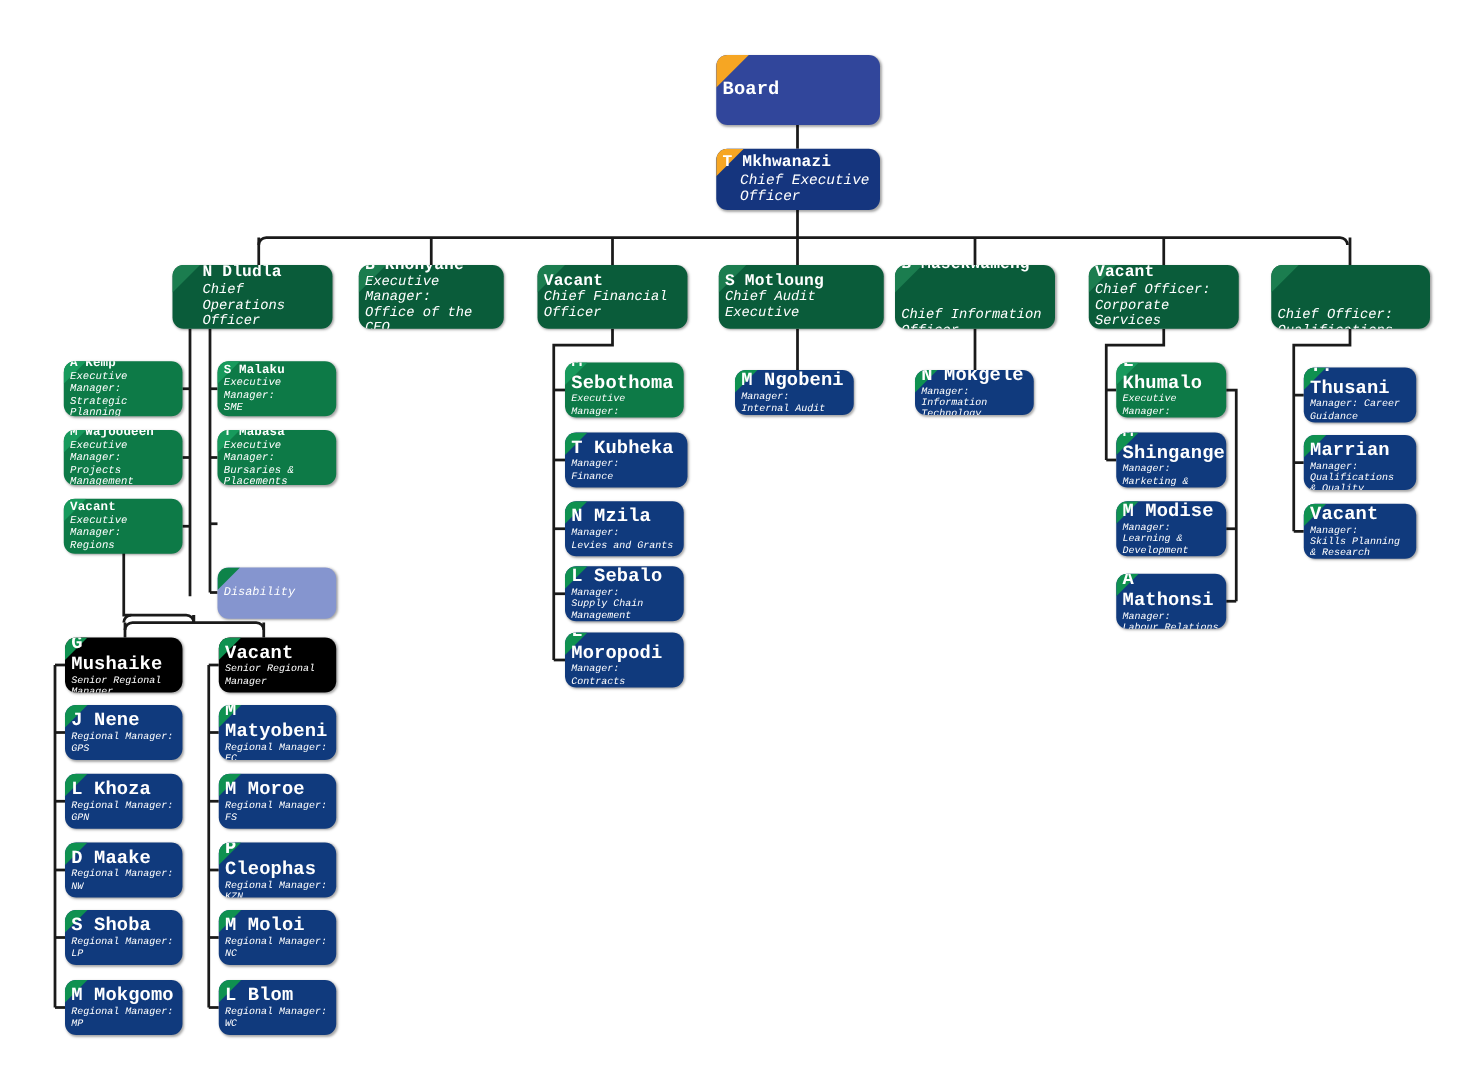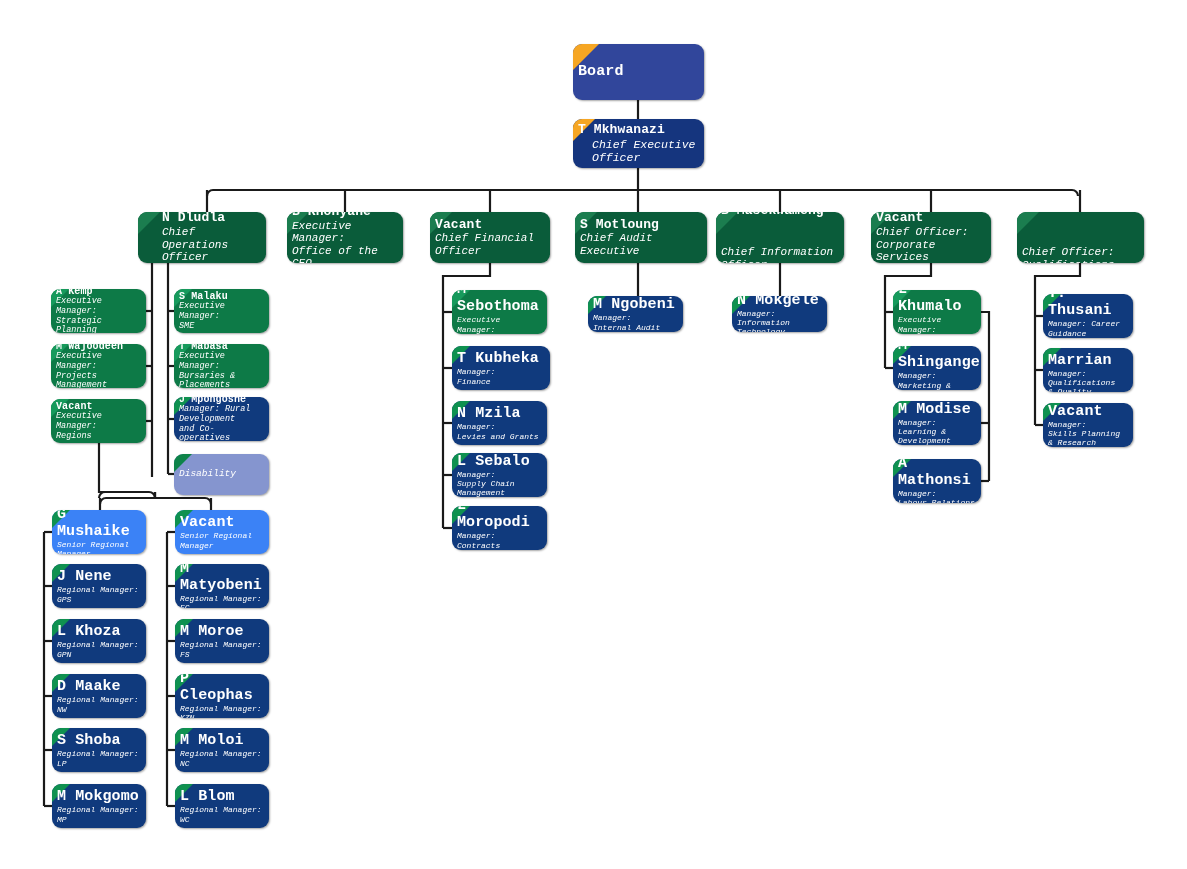--- a/index.html
+++ b/index.html
@@ -75,21 +75,21 @@
 
   .t-exec        { background: #0a5c3a; }
   .t-exec .corner   { border-width: 22px 22px 0 0; border-color: #1b7d4f transparent transparent transparent; }
 
   .t-greenmgr    { background: #0d7a47; }
   .t-greenmgr .corner { border-width: 18px 18px 0 0; border-color: #179a5c transparent transparent transparent; }
 
   .t-navy        { background: #103a7d; }
   .t-navy .corner   { border-width: 18px 18px 0 0; border-color: #0f9150 transparent transparent transparent; }
 
-  .t-navydark    { background: #3b82f6; }
+  .t-navydark    { background: #000000; }
   .t-navydark .corner { border-width: 18px 18px 0 0; border-color: #0f9150 transparent transparent transparent; }
 
   .t-lilac       { background: #8595cf; }
   .t-lilac .corner  { border-width: 18px 18px 0 0; border-color: #0d8349 transparent transparent transparent; }
 
   
   .sz-board .nm { font-size: 15px; }
   .sz-ceo  .nm  { font-size: 13px; }
   .sz-ceo  .ttl { font-size: 11.5px; margin-left: 28px; }
   .sz-l2   .nm  { font-size: 13px; }
@@ -258,25 +258,20 @@
     <div class="txt nm">S Malaku</div>
     <div class="txt ttl">Executive Manager:<br>SME</div>
   </div>
 
   <div class="node t-greenmgr sz-l3" style="left:174px; top:344px; width:95px; height:44px;">
     <span class="corner"></span>
     <div class="txt nm">T Mabasa</div>
     <div class="txt ttl">Executive Manager:<br>Bursaries &amp; Placements</div>
   </div>
 
-  <div class="node t-navy sz-l3" style="left:174px; top:397px; width:95px; height:44px;">
-    <span class="corner"></span>
-    <div class="txt nm">J Mpongoshe</div>
-    <div class="txt ttl">Manager:  Rural Development<br>and Co-operatives</div>
-  </div>
 
   <div class="node t-lilac sz-l3 sz-plain" style="left:174px; top:454px; width:95px; height:41px;">
     <span class="corner"></span>
     <div class="txt ttl">Disability</div>
   </div>
 
   <div class="node t-navydark sz-l4" style="left:52px; top:510px; width:94px; height:44px;">
     <span class="corner"></span>
     <div class="txt nm">G Mushaike</div>
     <div class="txt ttl">Senior Regional<br>Manager</div>

